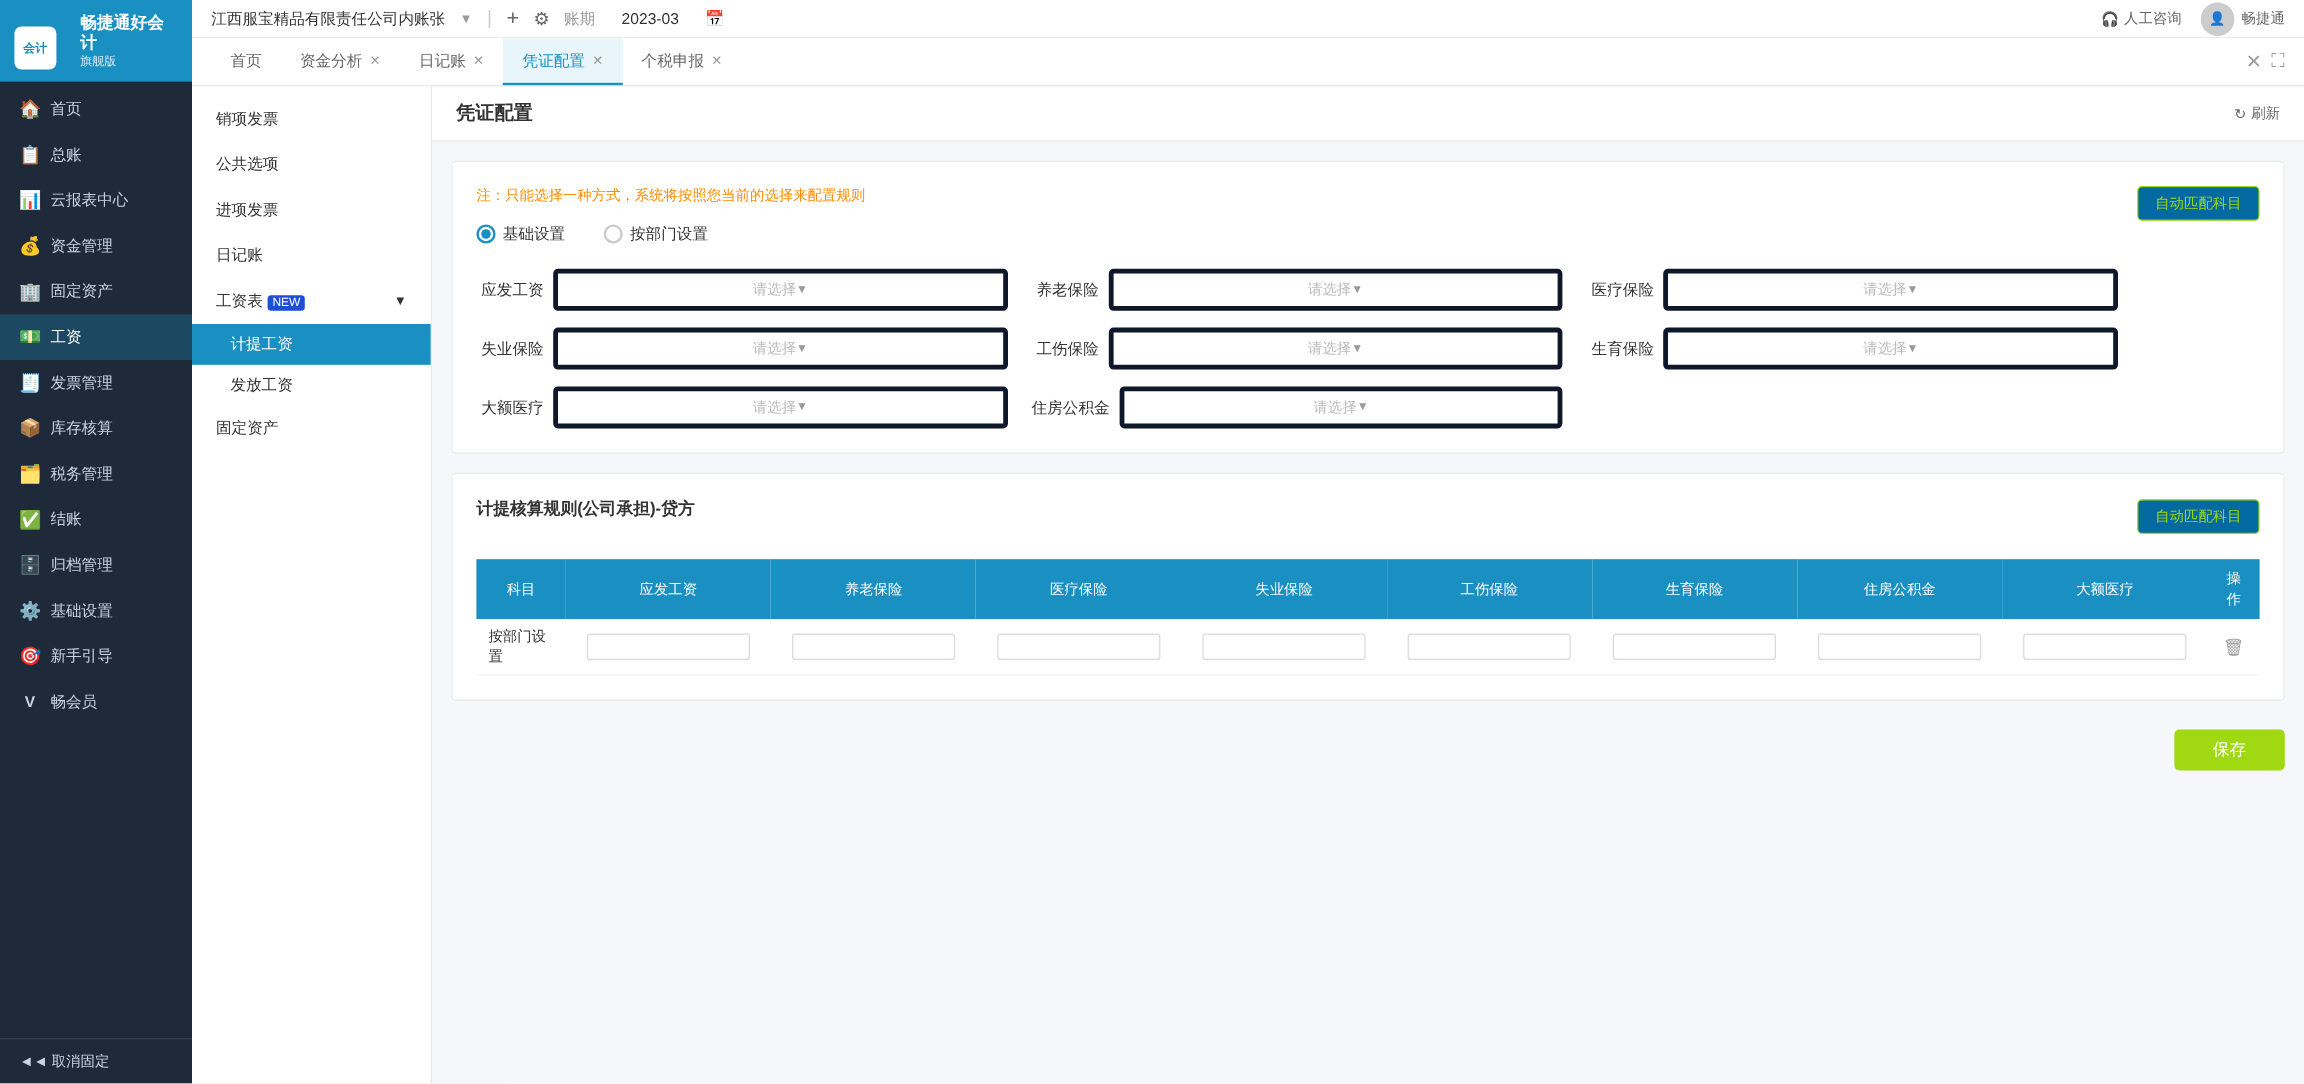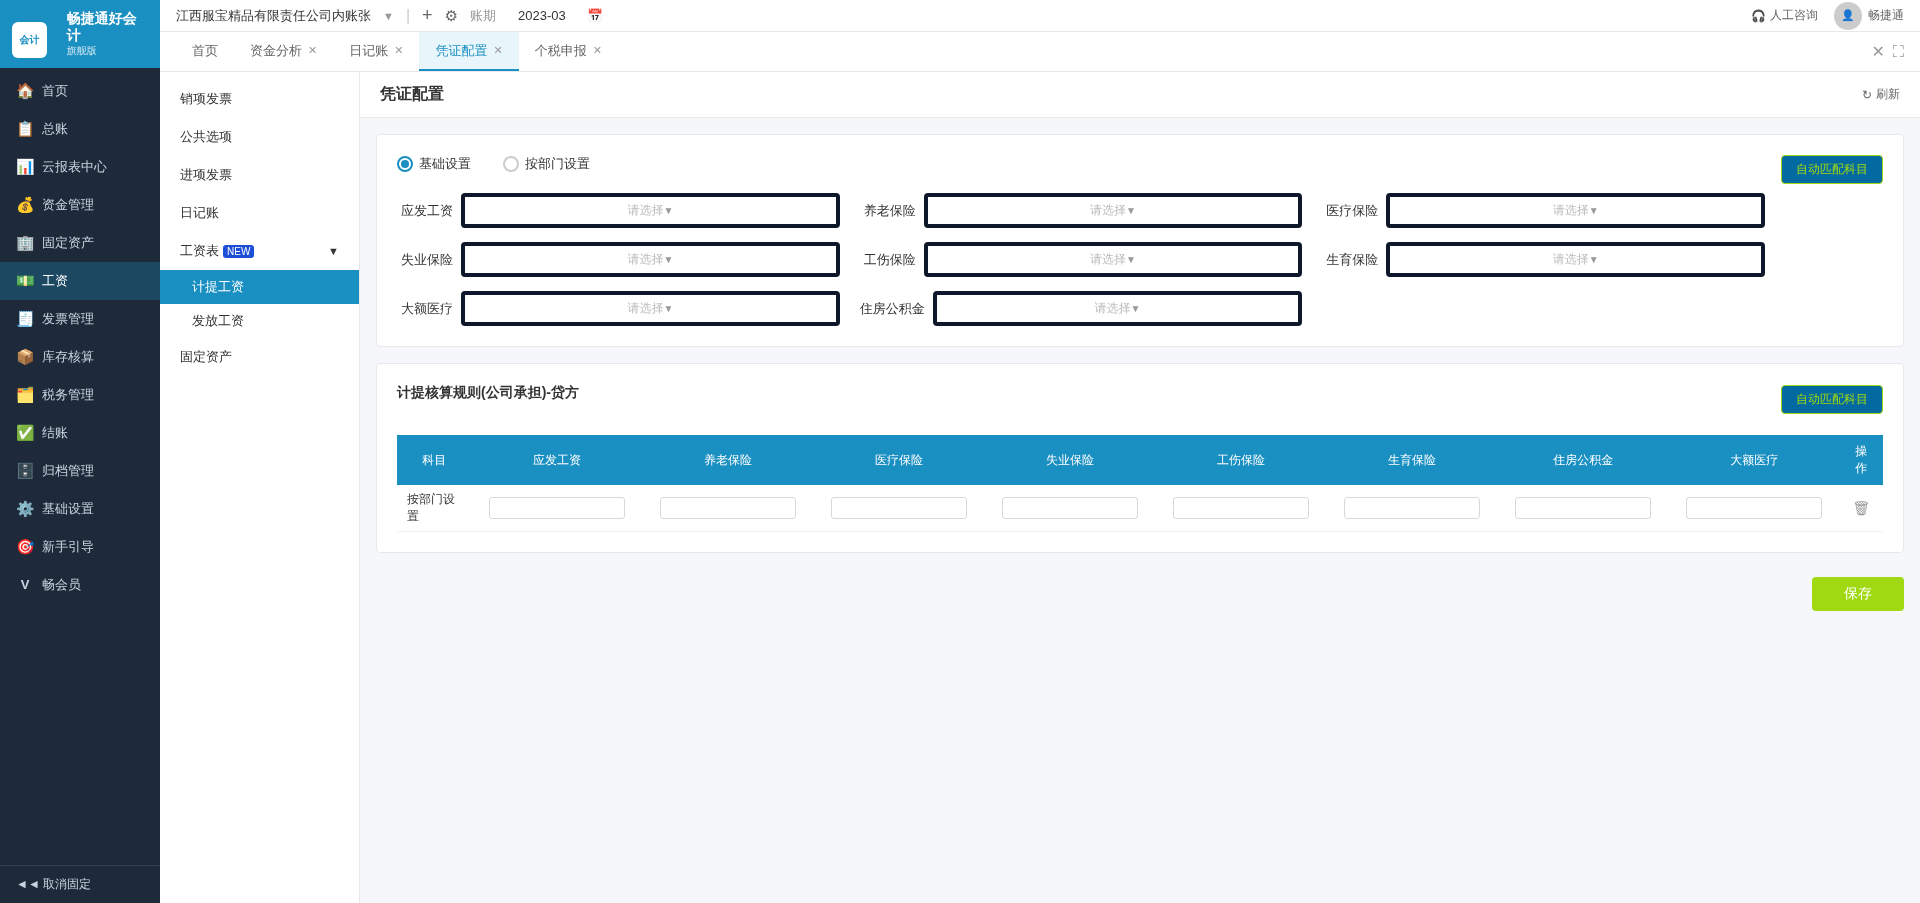--- a/index.html
+++ b/index.html
@@ -362,20 +362,21 @@
           <span>↻</span>
           <span>刷新</span>
         </button>
       </div>
 
       <div class="page-body">
 
         <div class="section">
           <div style="display:flex;align-items:flex-start;justify-content:space-between;">
             <div style="flex:1;">
+              <div class="section-note">注：只能选择一种方式，系统将按照您当前的选择来配置规则</div>
 
               <div class="radio-group">
                 <div class="radio-item">
                   <div class="radio-circle checked"></div>
                   <span>基础设置</span>
                 </div>
                 <div class="radio-item">
                   <div class="radio-circle unchecked"></div>
                   <span>按部门设置</span>
                 </div>

